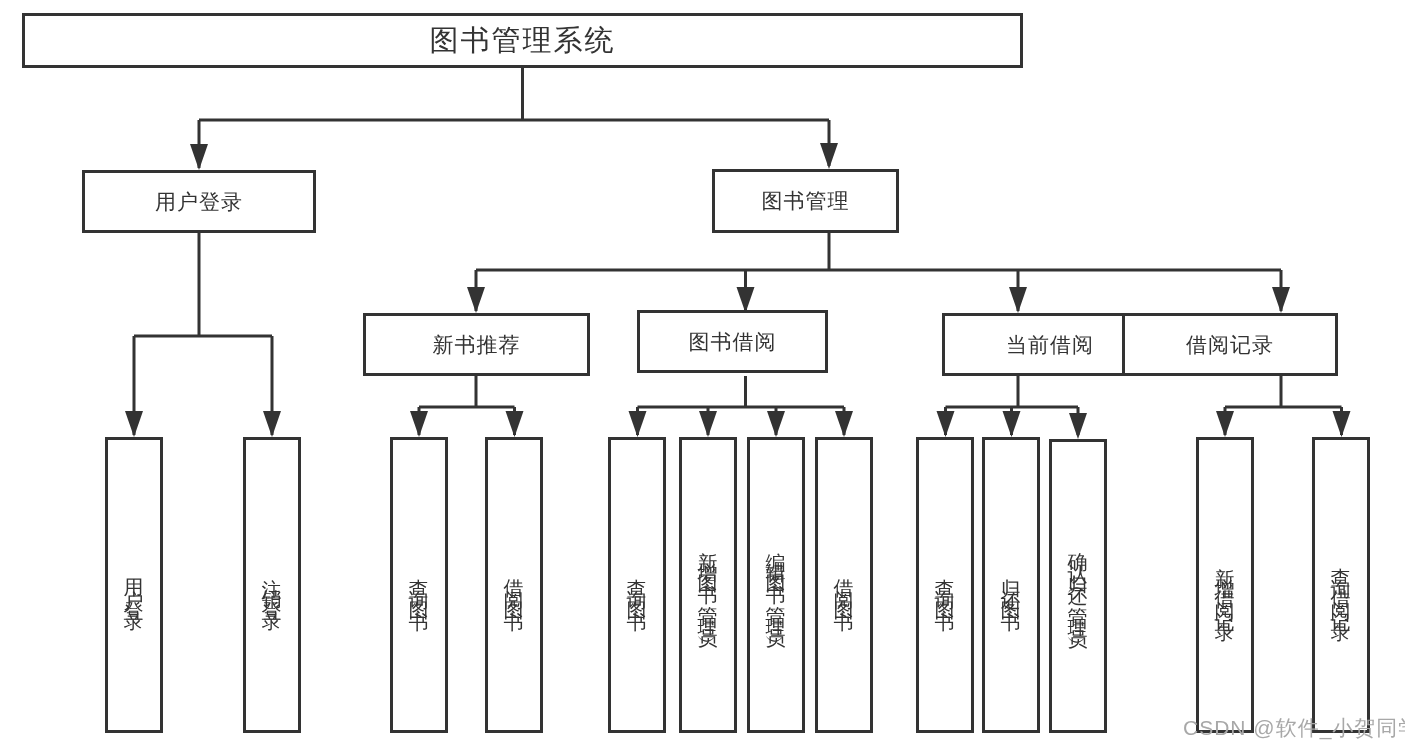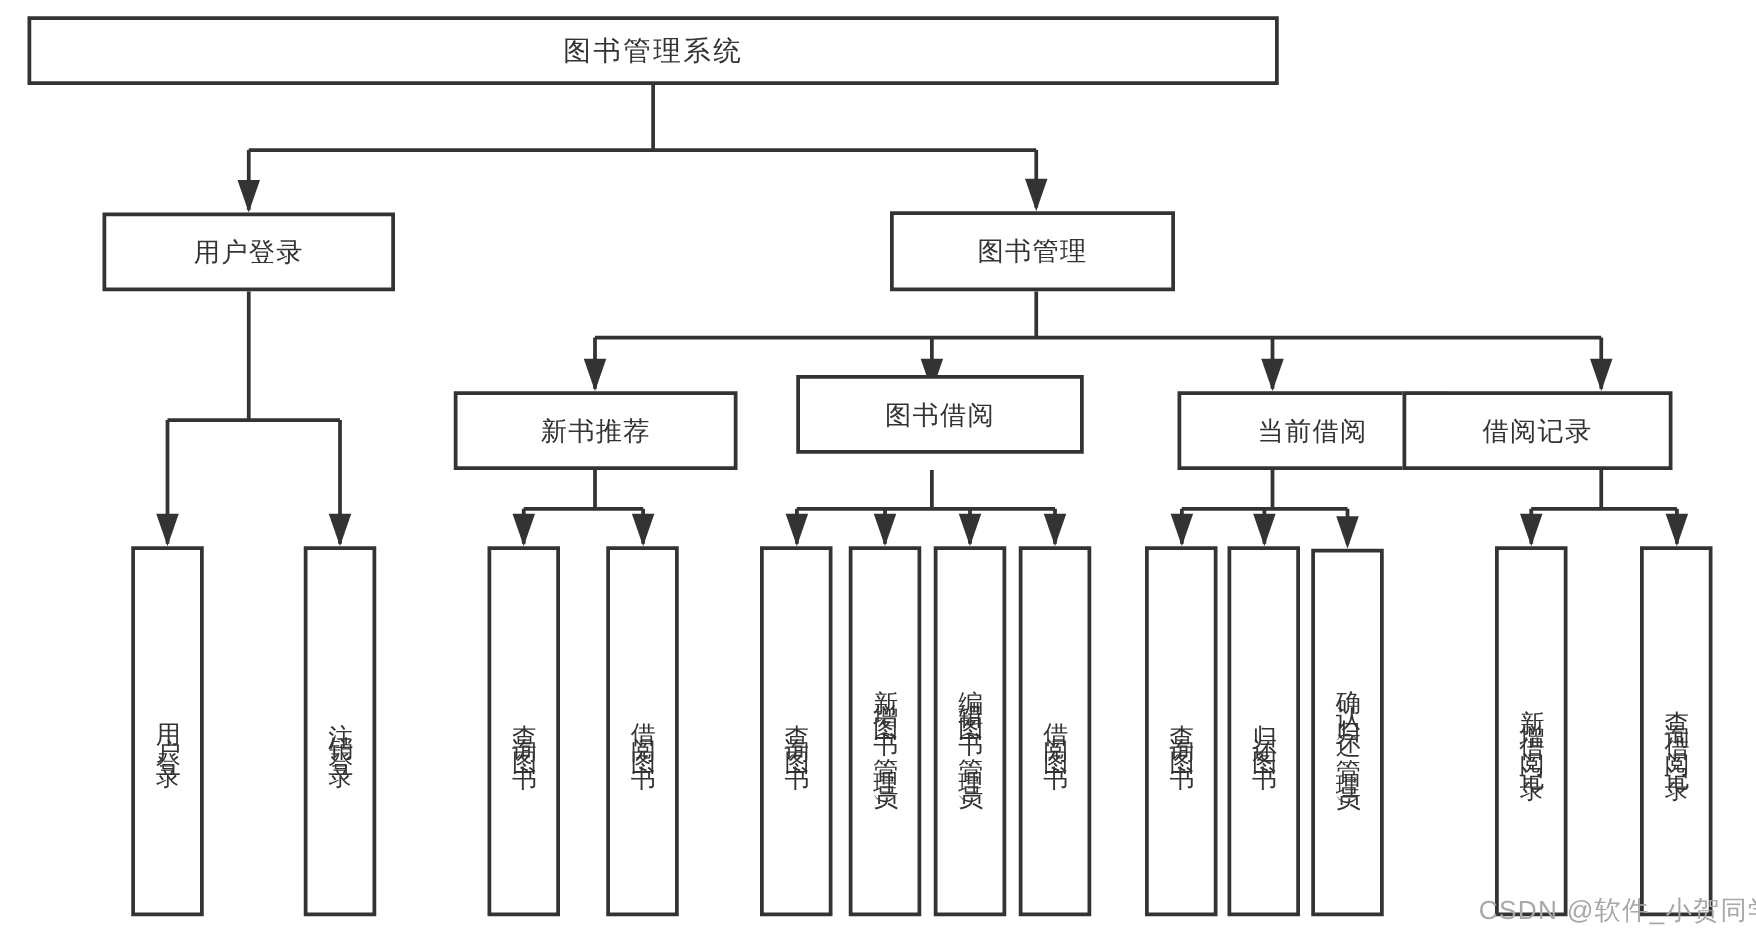--- a/index.html
+++ b/index.html
@@ -31,21 +31,21 @@
     color: #333333;
     display: flex;
     align-items: center;
     justify-content: center;
   }
   .node-h {
     font-size: 21px;
     letter-spacing: 1px;
   }
   .node-root {
-    font-size: 22px;
+    font-size: 29px;
     letter-spacing: 2px;
   }
   .node-v {
     top: 437px;
     width: 58px;
     height: 296px;
     font-size: 20px;
   }
   .node-v span {
     writing-mode: vertical-rl;
@@ -117,28 +117,28 @@
     </g>
   </svg>
 
   <div class="node node-h node-root" style="left:22px; top:13px; width:1001px; height:55px;">
     <span>图书管理系统</span>
   </div>
 
   <div class="node node-h" style="left:82px; top:170px; width:234px; height:63px;">
     <span>用户登录</span>
   </div>
-  <div class="node node-h" style="left:712px; top:169px; width:228px; height:64px;">
+  <div class="node node-h" style="left:712px; top:169px; width:187px; height:64px;">
     <span>图书管理</span>
   </div>
 
   <div class="node node-h" style="left:363px; top:313px; width:227px; height:63px;">
     <span>新书推荐</span>
   </div>
-  <div class="node node-h" style="left:637px; top:300px; width:230px; height:63px;">
+  <div class="node node-h" style="left:637px; top:310px; width:191px; height:63px;">
     <span>图书借阅</span>
   </div>
   <div class="node node-h" style="left:910px; top:313px; width:216px; height:63px;margin-left:32px;">
     <span>当前借阅</span>
   </div>
   <div class="node node-h" style="left:1122px; top:313px; width:216px; height:63px;">
     <span>借阅记录</span>
   </div>
 
   <div class="node node-v" style="left:105px;">

